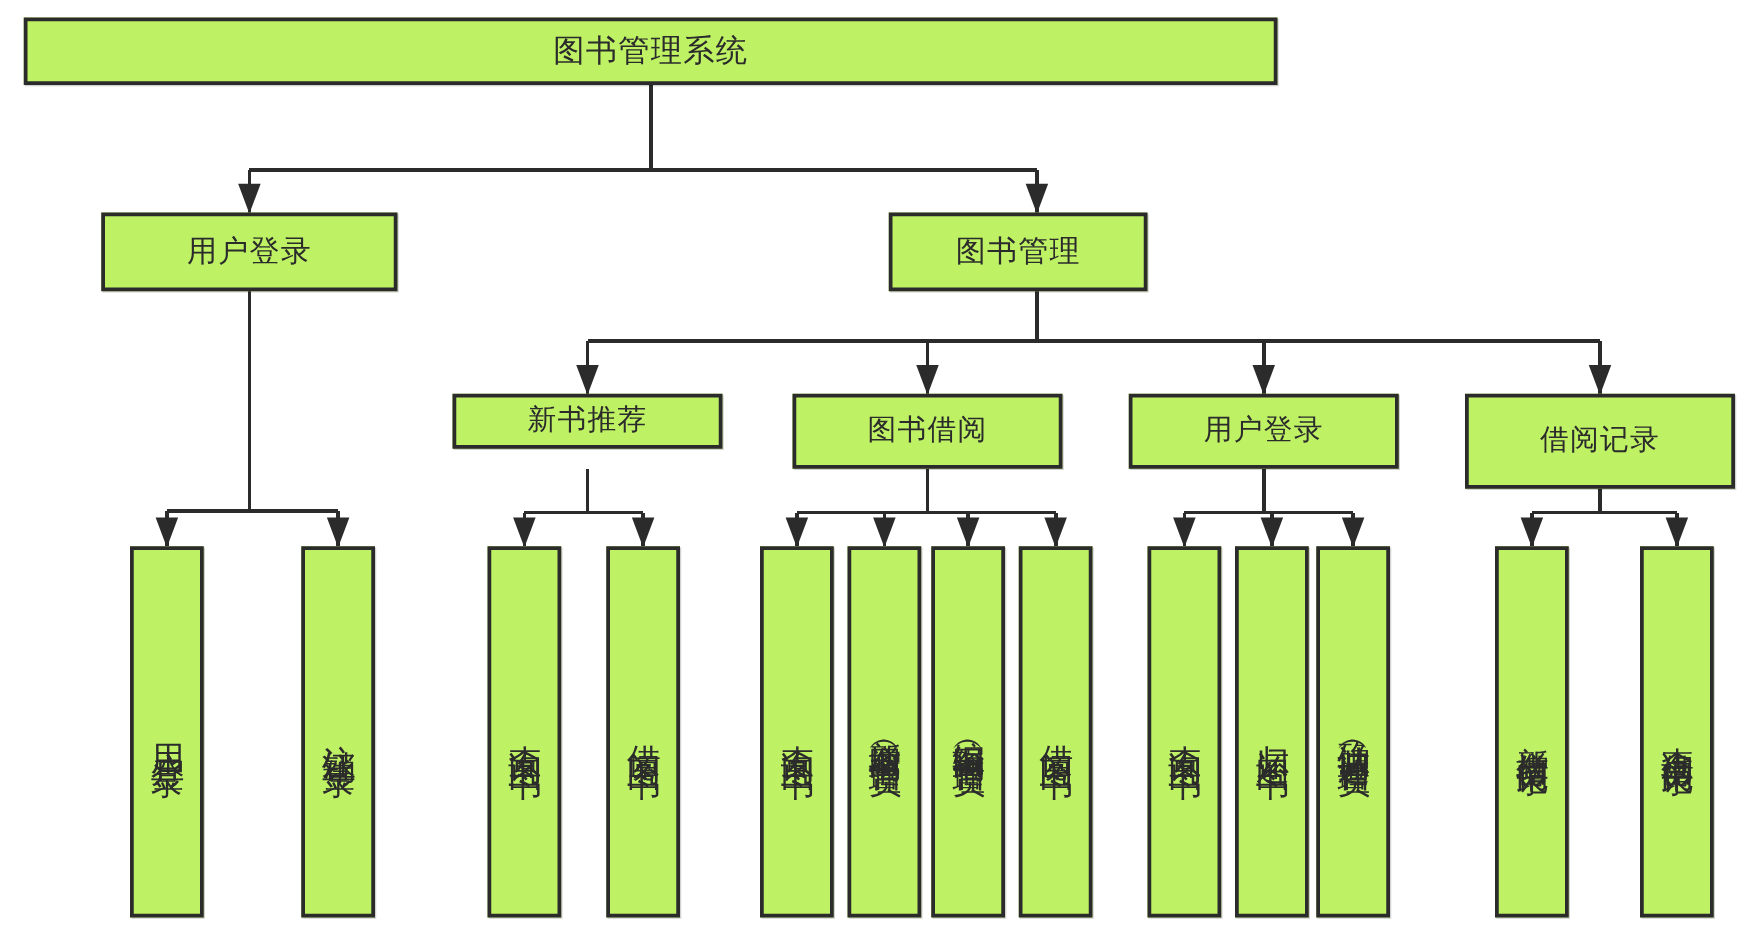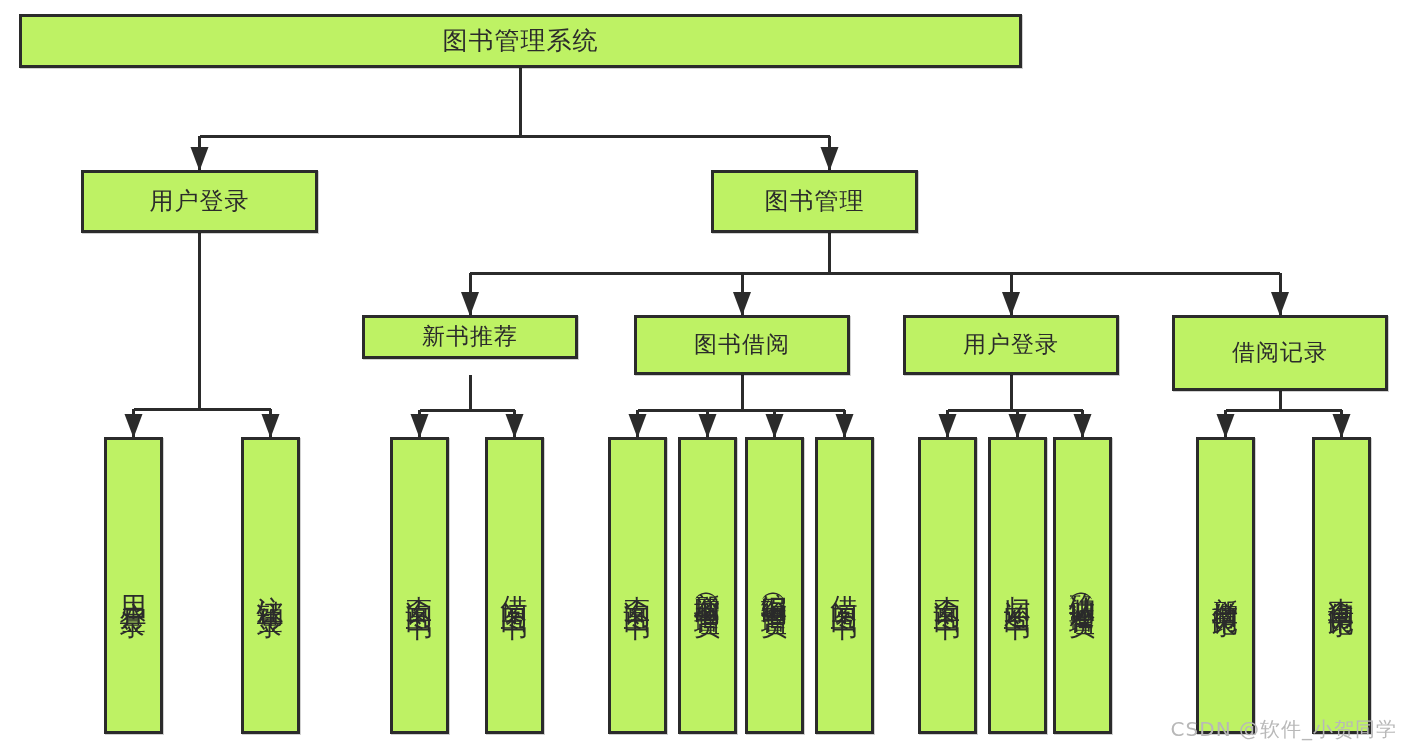--- a/index.html
+++ b/index.html
@@ -181,14 +181,13 @@
       <div class="node leaf long" style="left: 1053px; top: 437px; width: 59px; height: 297px;">
         <span class="label">确认归还（管理员）</span>
       </div>
       <div class="node leaf long" style="left: 1196px; top: 437px; width: 59px; height: 297px;">
         <span class="label">新增借阅记录</span>
       </div>
       <div class="node leaf long" style="left: 1312px; top: 437px; width: 59px; height: 297px;">
         <span class="label">查询借阅记录</span>
       </div>
     </div>
-  <div class="watermark">CSDN @软件_小贺同学</div>
 </div>
 
 </body></html>

